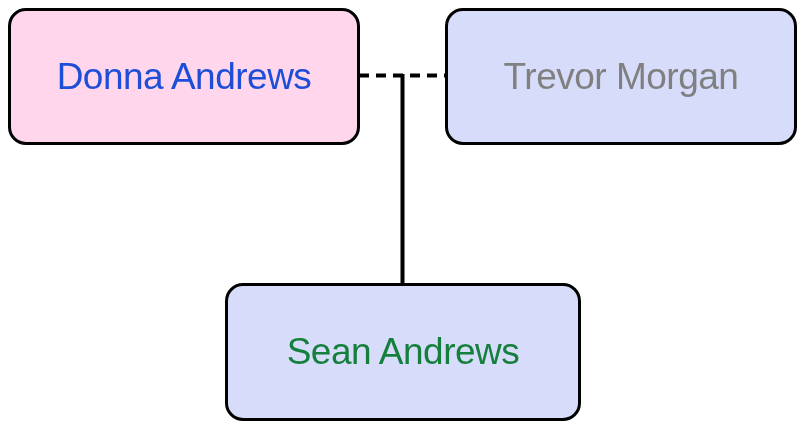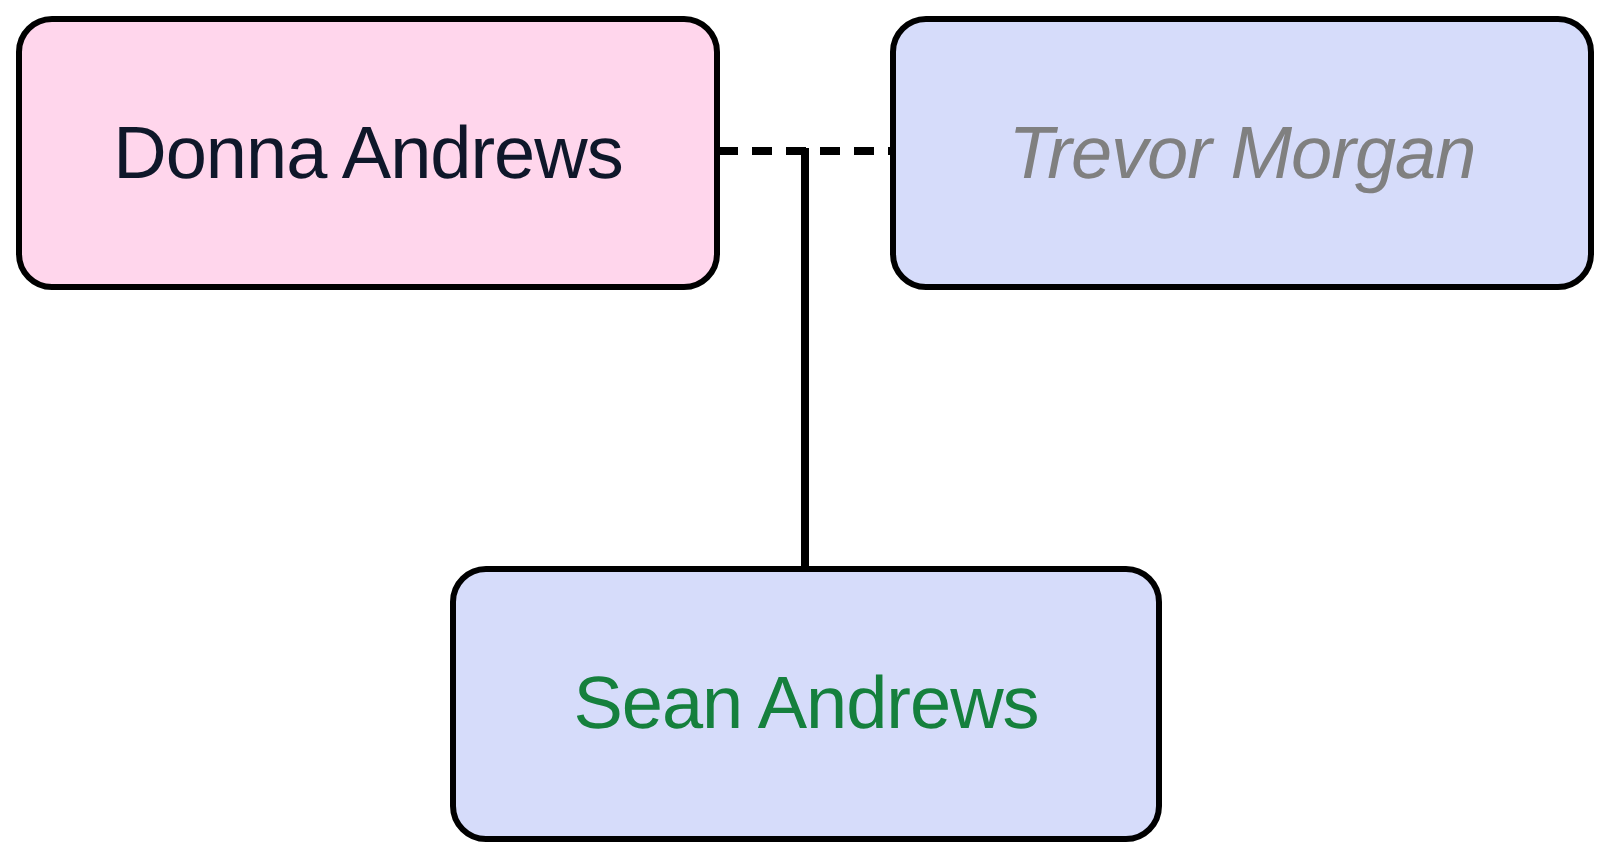--- a/index.html
+++ b/index.html
@@ -50,24 +50,24 @@
 <body>
 
 <div class="canvas">
 
   <svg class="connector-layer" viewBox="0 0 800 426" xmlns="http://www.w3.org/2000/svg" aria-hidden="true">
     <line class="edge-dashed" x1="359" y1="75.5" x2="446" y2="75.5" style="stroke: rgb(0, 0, 0);"></line>
     <line class="edge-solid" x1="402.5" y1="74" x2="402.5" y2="285" style="stroke: rgb(0, 0, 0);"></line>
   </svg>
 
   <div class="node node-donna" style="background-color: rgb(255, 214, 236); border-color: rgb(0, 0, 0);">
-    <span class="label" style="color: #0f172a;">Donna Andrews</span>
+    <span class="label" style="color: #1d4ed8;">Donna Andrews</span>
   </div>
 
   <div class="node node-trevor" style="background-color: rgb(214, 220, 250); border-color: rgb(0, 0, 0);">
-    <span class="label" style="color: rgb(128, 128, 128); font-style: italic;">Trevor Morgan</span>
+    <span class="label" style="color: rgb(128, 128, 128);">Trevor Morgan</span>
   </div>
 
   <div class="node node-sean" style="background-color: rgb(214, 220, 250); border-color: rgb(0, 0, 0);">
     <span class="label" style="color: #15803d;">Sean Andrews</span>
   </div>
 
 </div>
 
 </body></html>

